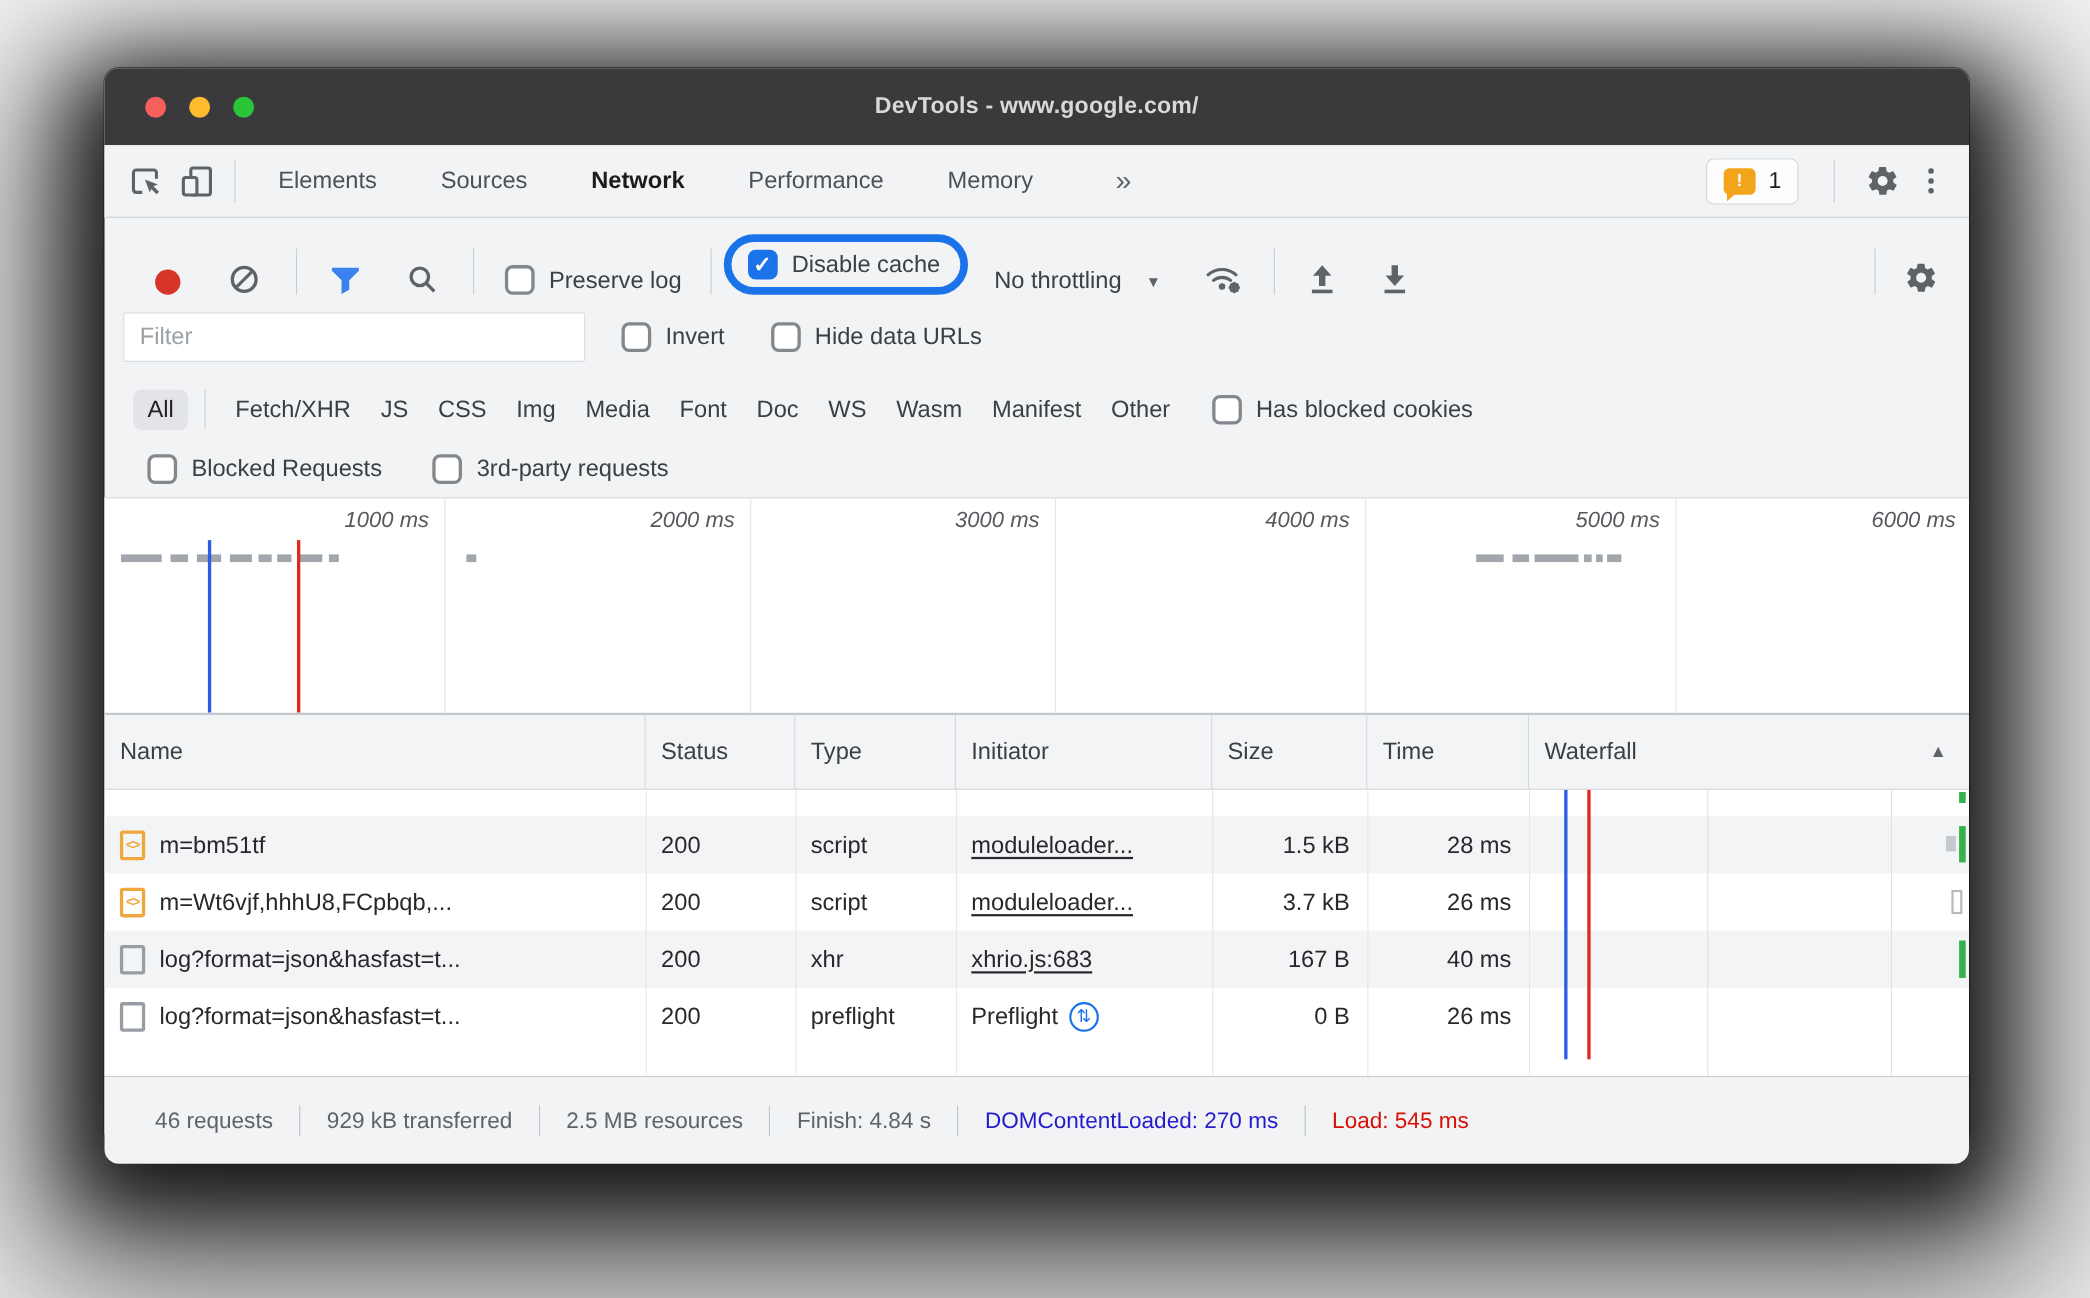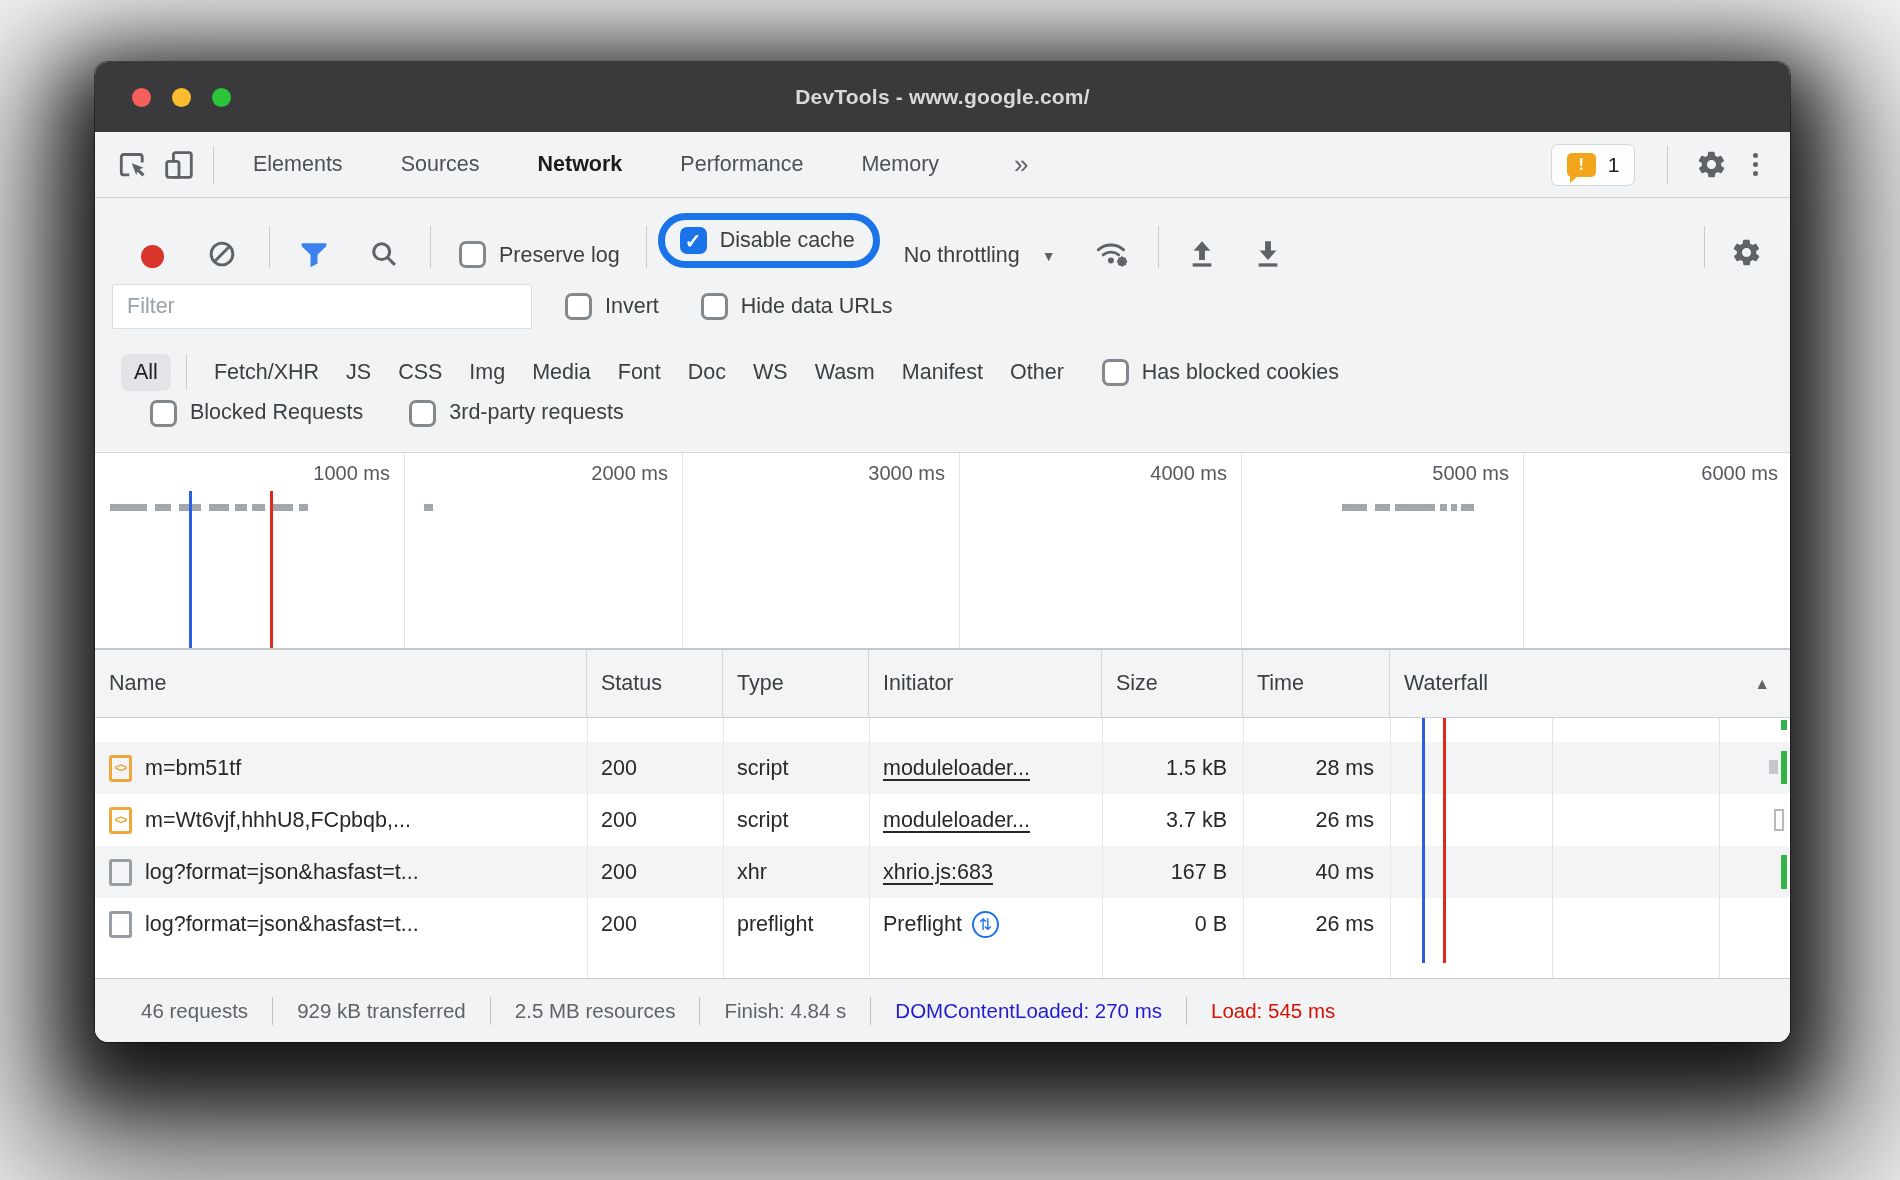--- a/index.html
+++ b/index.html
@@ -65,27 +65,27 @@
                   font-family:"Liberation Sans", sans-serif; outline:none; }
   .filter-input::placeholder { color:#9aa0a6; }
 
   
   .pillsrow { position:absolute; left:0; top:282px; width:100%; height:56px; display:flex; align-items:center; }
   .pill { font-size:21.5px; color:#3c4043; margin-left:27px; white-space:nowrap; }
   .pill.selected { margin-left:26px; background:#e2e4e8; border-radius:8px; padding:6px 13px; color:#202124; }
   .pillsrow .vsep { height:36px; margin-left:15px; margin-right:0px; }
 
   
-  .cbrow { position:absolute; left:16px; top:338px; width:100%; height:52px; display:flex; }
+  .cbrow { position:absolute; left:0; top:338px; width:100%; height:52px; display:flex; align-items:center; }
 
   
   .timeline { position:absolute; left:0; top:390px; width:100%; height:196px; background:#fff;
               border-top:1px solid #d4d7da; overflow:hidden; }
   .t-grid { position:absolute; top:0; bottom:0; width:1px; background:#e3e5e7; }
-  .t-label { position:absolute; top:9px; font-size:20px; color:#55595e; }
+  .t-label { position:absolute; top:9px; font-size:20px; color:#55595e;font-style:italic; }
   .t-dash { position:absolute; top:51px; height:7px; background:#a2a7ad; }
   .t-line { position:absolute; top:38px; height:158px; width:2.5px; }
   .line-blue { background:#2c5de5; } .line-red { background:#e0281b; }
 
   
   .grid-header { position:absolute; left:0; top:586px; width:100%; height:70px; background:#f3f4f6;
                  border-top:2px solid #c4c7cb; border-bottom:1px solid #cdd0d4; display:flex; align-items:center; }
   .hcell { height:100%; display:flex; align-items:center; padding-left:14px; font-size:21.5px; color:#3c4043;
            border-right:1px solid #d4d7da; }
   .hcell:last-child { border-right:none; position:relative; }
@@ -109,21 +109,21 @@
                font-size:16px; display:flex; align-items:center; justify-content:center; margin-left:10px; flex:none; }
   .col-line { position:absolute; top:0; bottom:0; width:1px; background:#e5e7e9; }
   .wf-line { position:absolute; top:0; height:245px; width:2.5px; }
   .wf-grid { position:absolute; top:0; height:260px; width:1px; background:#e0e2e4; }
   .wf-bar { position:absolute; }
   .bar-green { background:#35b24a; width:6px; }
   .bar-gray { background:#c5c8cc; }
   .bar-outline { border:2px solid #b6b9bd; background:#fff; }
 
   
-  .statusbar { position:absolute; left:0; top:916px; width:100%; height:64px; background:#f1f3f4;
+  .statusbar { position:absolute; left:0; top:916px; width:100%; height:80px; background:#f1f3f4;
                border-top:1.5px solid #c6c9cd; border-radius:0 0 13px 13px;
                display:flex; align-items:center; gap:24px; padding-left:46px; font-size:20.5px; color:#5f6368; }
   .statusbar .vsep { height:28px; background:#bfc2c6; }
   .st-dcl { color:#241bcd; } .st-load { color:#d61107; }
 
   svg { display:block; }
 </style>
 </head>
 <body>
 

